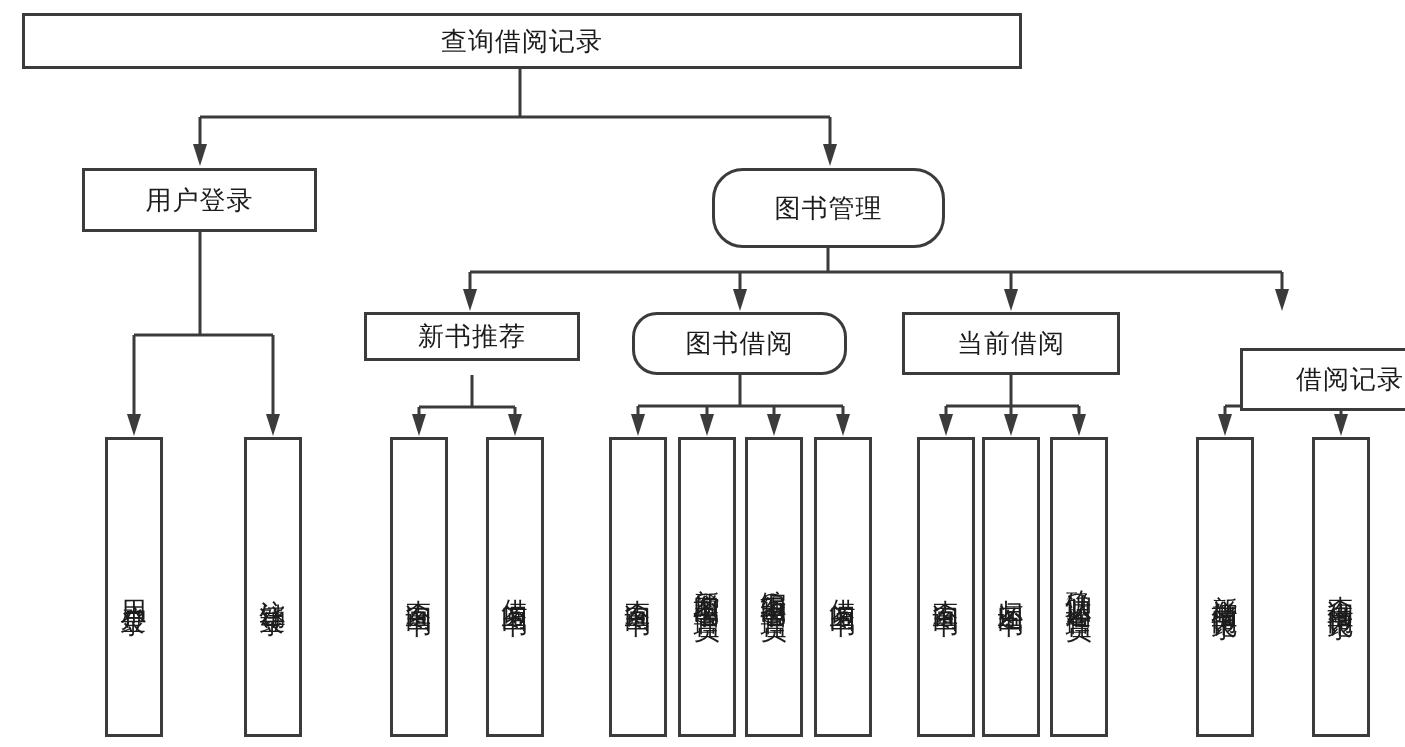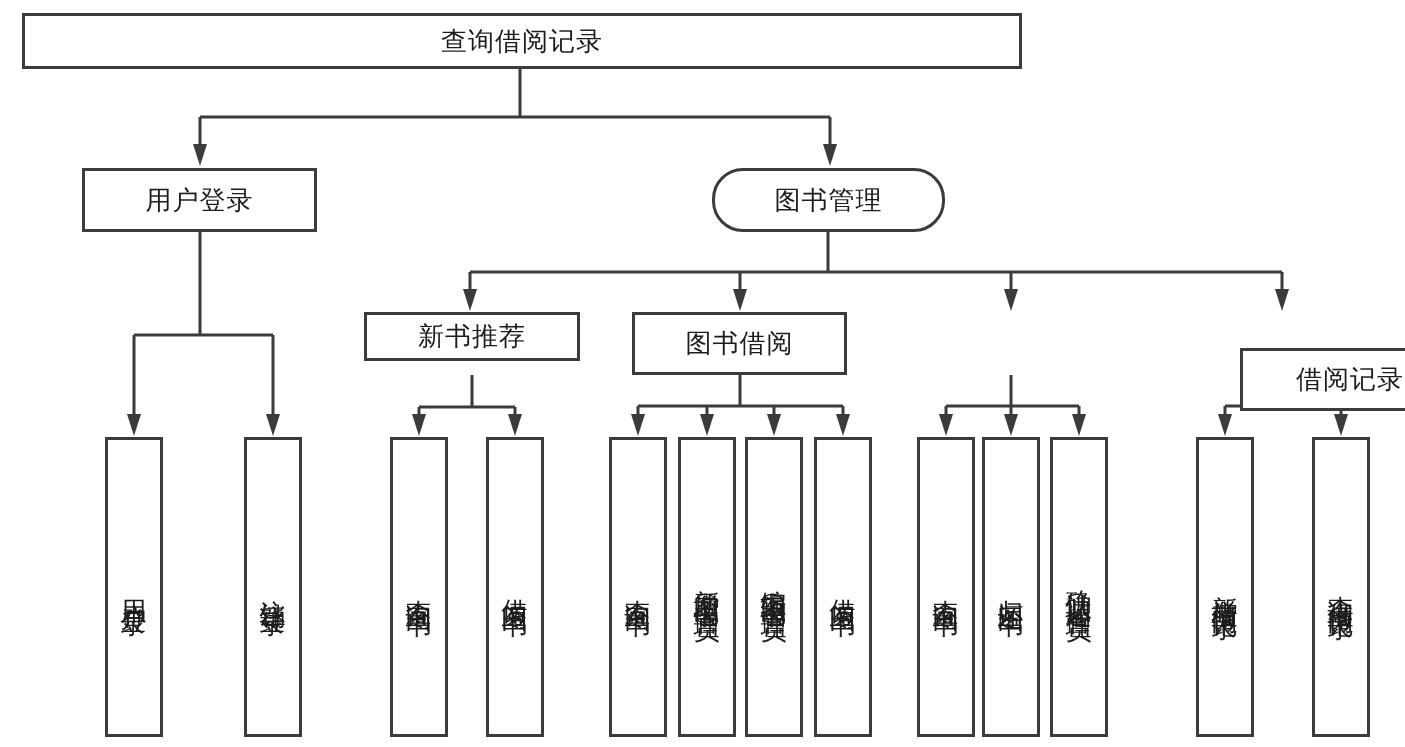--- a/index.html
+++ b/index.html
@@ -20,23 +20,23 @@
   .h{font-size:26px;letter-spacing:1px;white-space:nowrap;}
   .leaf{top:437px;width:58px;height:300px;}
   .vtext{
     writing-mode:vertical-rl;text-orientation:mixed;
     font-size:26px;letter-spacing:4px;line-height:1;
     color:#1c1c1c;
   }
   
   .n-root{left:22px;top:13px;width:1000px;height:56px;}
   .n-ul{left:82px;top:168px;width:235px;height:64px;}
-  .n-bm{left:712px;top:168px;width:233px;height:64px;border-radius:31px;}
+  .n-bm{left:712px;top:168px;width:233px;height:80px;border-radius:31px;}
   .n-s0{left:364px;top:312px;width:216px;height:49px;}
-  .n-s1{left:632px;top:312px;width:215px;height:63px;}
+  .n-s1{left:632px;top:312px;width:215px;height:63px;border-radius:25px;}
   .n-s2{left:902px;top:312px;width:218px;height:63px;}
   .n-s3{left:1240px;top:312px;width:220px;height:63px;margin-top:36px;}
   .l-ul0{left:105px;}  .l-ul1{left:244px;}
   .l-s00{left:390px;}  .l-s01{left:486px;}
   .l-s10{left:609px;}  .l-s11{left:678px;}  .l-s12{left:745px;}  .l-s13{left:814px;}
   .l-s20{left:917px;}  .l-s21{left:982px;}  .l-s22{left:1050px;}
   .l-s30{left:1196px;} .l-s31{left:1312px;}
   .watermark{
     position:absolute;right:8px;bottom:4px;
     font-size:24px;color:rgba(182,182,182,0.95);
@@ -91,20 +91,21 @@
     </g>
   </svg>
 
   <div class="box h n-root">查询借阅记录</div>
 
   <div class="box h n-ul">用户登录</div>
   <div class="box h n-bm">图书管理</div>
 
   <div class="box h n-s0">新书推荐</div>
   <div class="box h n-s1">图书借阅</div>
+  <div class="box h n-s2">当前借阅</div>
   <div class="box h n-s3">借阅记录</div>
 
   <div class="box leaf l-ul0">
     <span class="vtext">用户登录</span>
   </div>
   <div class="box leaf l-ul1">
     <span class="vtext">注销登录</span>
   </div>
 
   <div class="box leaf l-s00">

